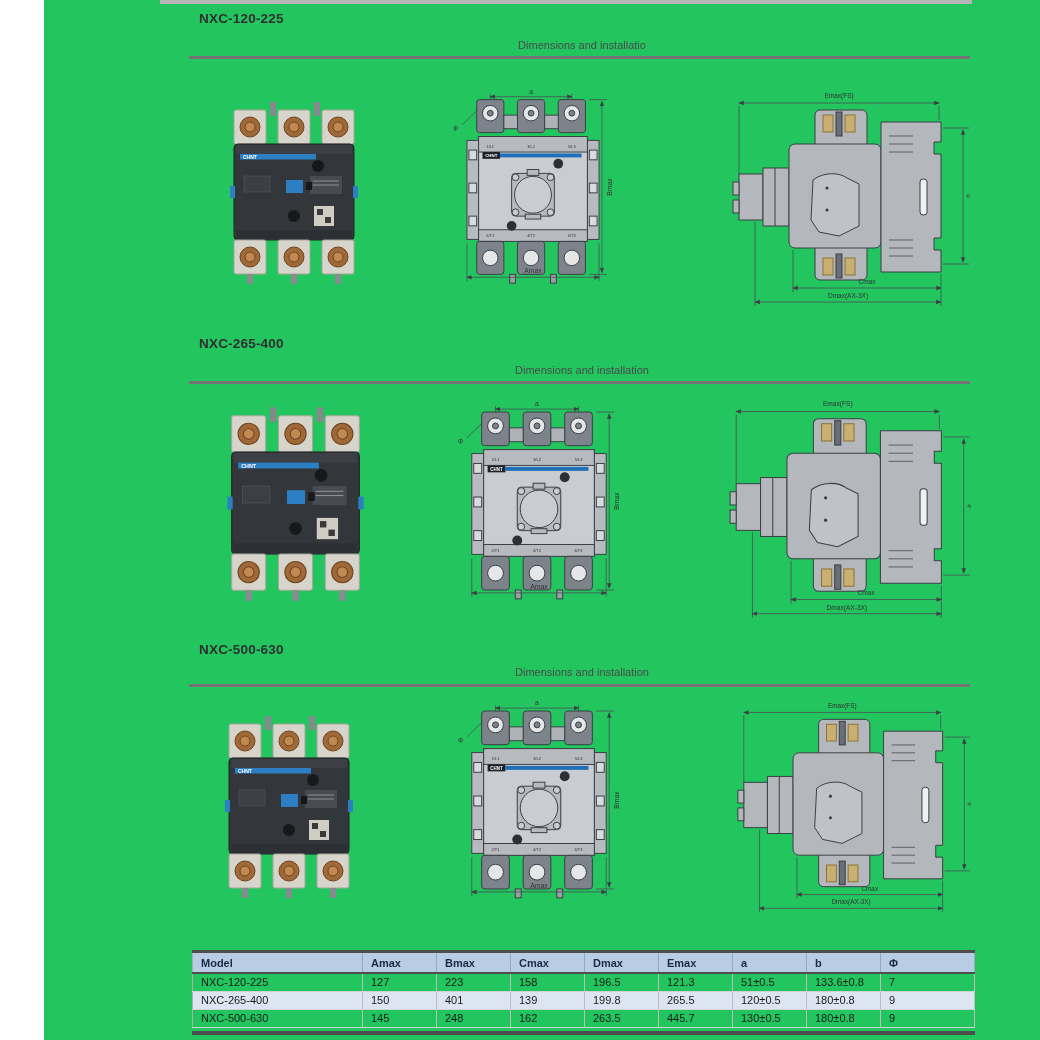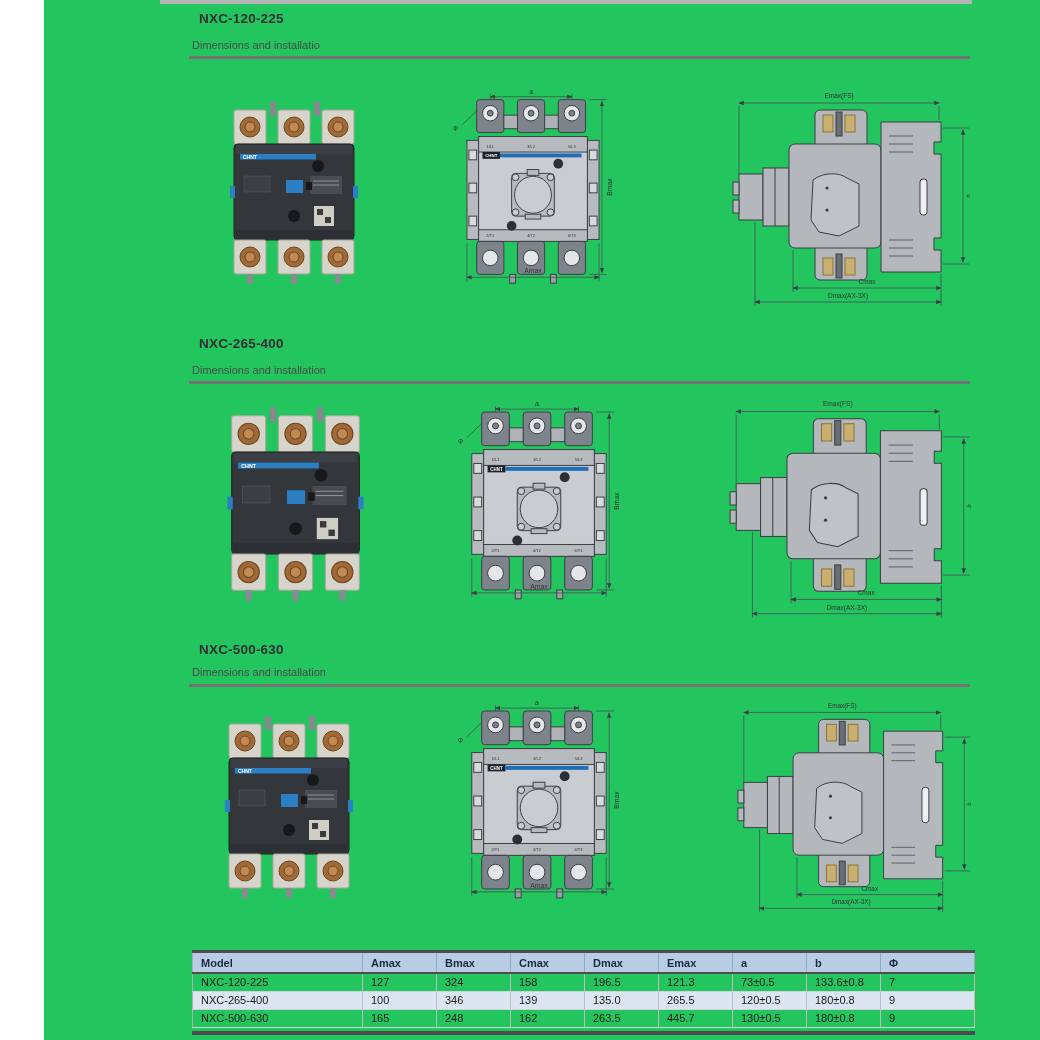--- a/index.html
+++ b/index.html
@@ -2,21 +2,21 @@
 <html><head>
 <meta charset="utf-8">
 <style>
   * { box-sizing: border-box; }
   html, body { margin:0; padding:0; background:#ffffff; }
   .page { position:relative; width:1040px; height:1040px; background:#22c55e;
           font-family:"Liberation Sans", sans-serif; overflow:hidden;margin-left:44px; }
   .top-edge { position:absolute; left:116px; top:0; width:812px; height:4px; background:#b5b5b5; }
   .sec-title { position:absolute; left:155px; font-size:13.5px; font-weight:600;
                color:#303030; letter-spacing:.2px; }
-  .sec-caption { position:absolute; left:148px; width:780px; text-align:left;
+  .sec-caption { position:absolute; left:148px; width:780px; text-align:center;
                  font-size:11px; color:#4a4a4a; }
   .sec-rule { position:absolute; left:145px; width:781px; height:2.5px; background:#737373; }
   .fig { position:absolute; }
   svg text { font-family:"Liberation Sans", sans-serif; }
   .dl { stroke:#4a4f55; stroke-width:0.8; fill:none; }
   .bod { stroke:#3a3f45; stroke-width:1; }
   .dimtxt { fill:#333333; }
 
   .dim-table-wrap { position:absolute; left:148px; top:950px; width:783px;border-radius:31px; }
   table.dim { border-collapse:collapse; table-layout:fixed; width:100%; font-size:11px;
@@ -620,42 +620,42 @@
           <th>Emax</th>
           <th>a</th>
           <th>b</th>
           <th>Φ</th>
         </tr>
       </thead>
       <tbody>
         <tr>
           <td>NXC-120-225</td>
           <td>127</td>
-          <td>324</td>
+          <td>223</td>
           <td>158</td>
           <td>196.5</td>
           <td>121.3</td>
-          <td>73±0.5</td>
+          <td>51±0.5</td>
           <td>133.6±0.8</td>
           <td>7</td>
         </tr>
         <tr class="alt">
           <td>NXC-265-400</td>
-          <td>100</td>
-          <td>346</td>
+          <td>150</td>
+          <td>401</td>
           <td>139</td>
-          <td>135.0</td>
+          <td>199.8</td>
           <td>265.5</td>
           <td>120±0.5</td>
           <td>180±0.8</td>
           <td>9</td>
         </tr>
         <tr>
           <td>NXC-500-630</td>
-          <td>165</td>
+          <td>145</td>
           <td>248</td>
           <td>162</td>
           <td>263.5</td>
           <td>445.7</td>
           <td>130±0.5</td>
           <td>180±0.8</td>
           <td>9</td>
         </tr>
       </tbody>
     </table>

